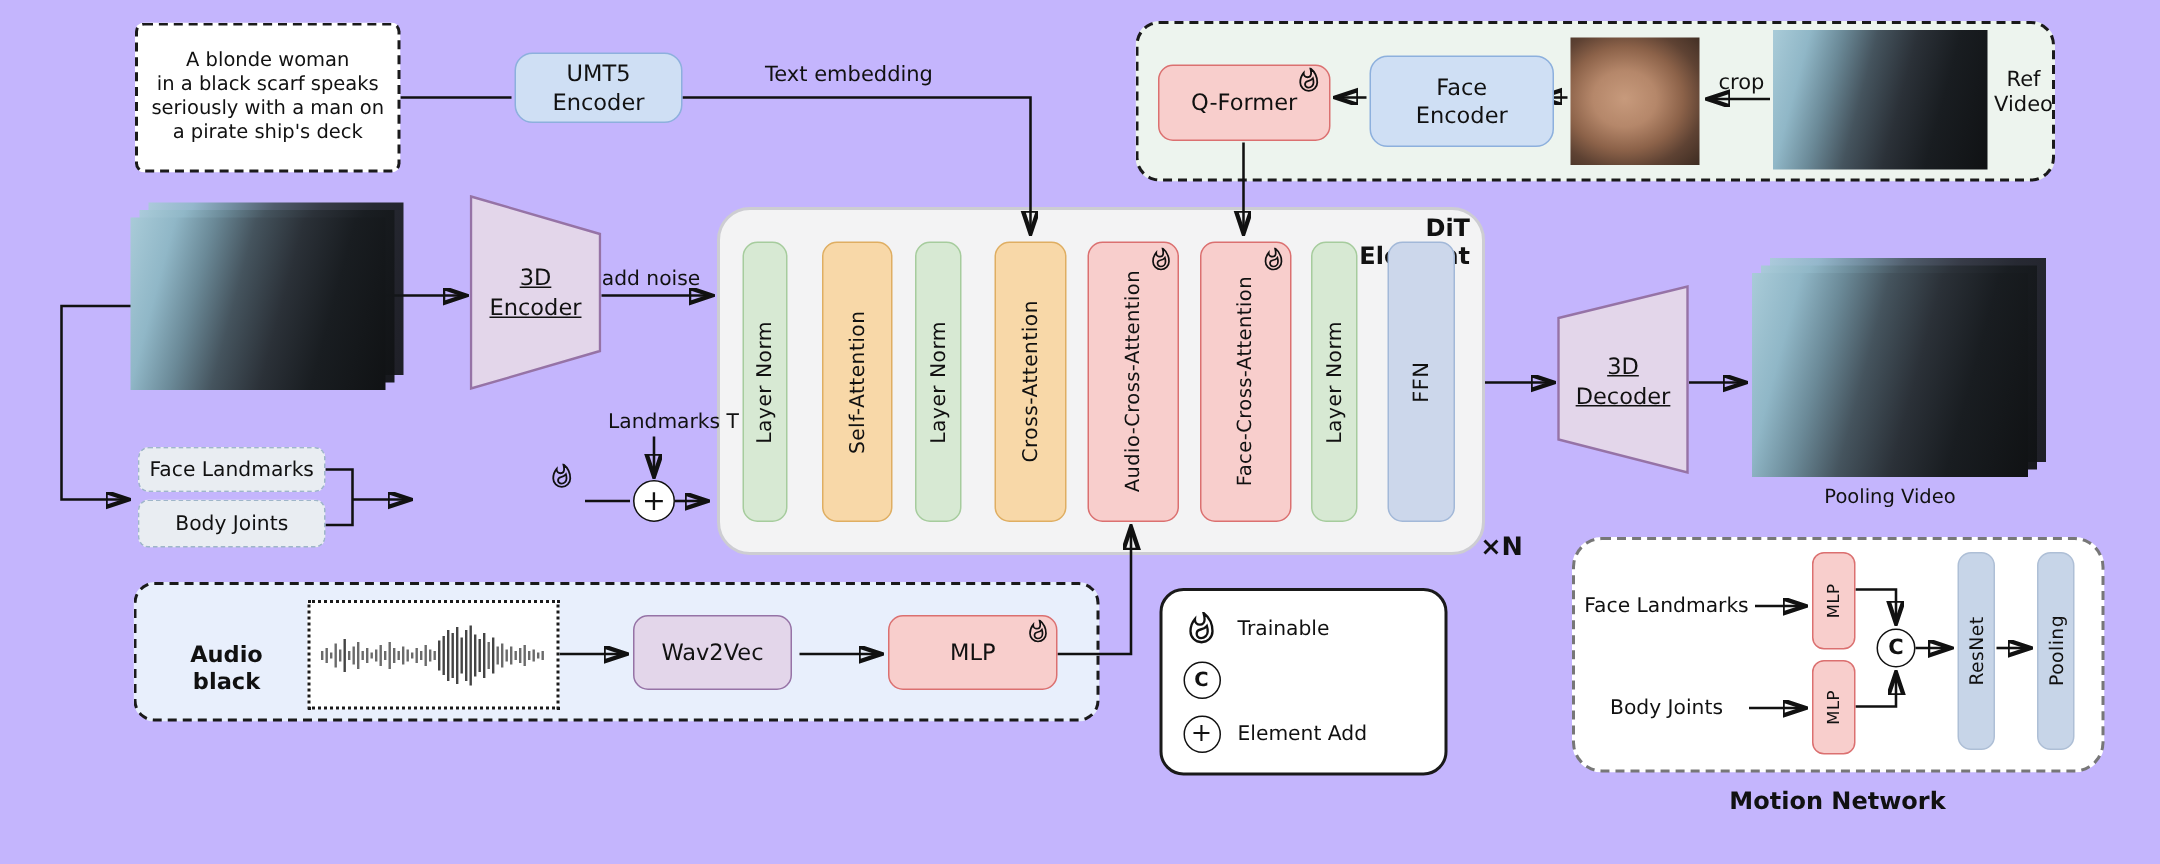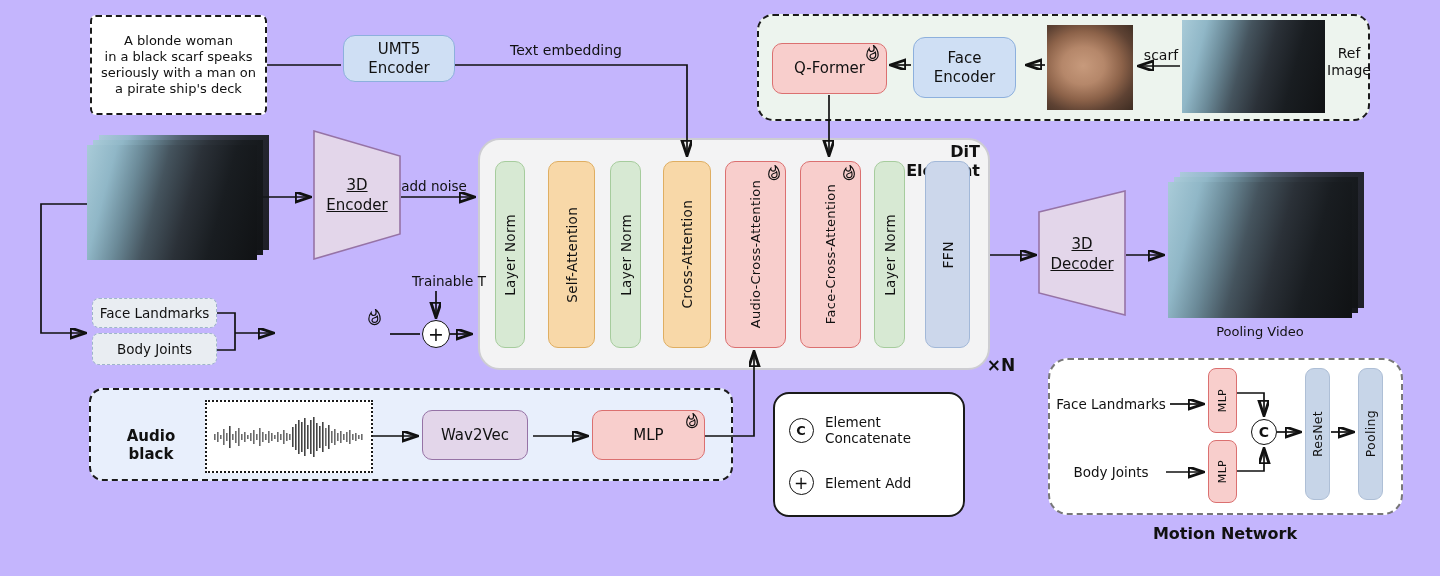--- a/index.html
+++ b/index.html
@@ -110,27 +110,27 @@
   <div class="box blue" style="left:343px;top:35px;width:112px;height:47px;font-size:15px;">UMT5
 Encoder</div>
 
   <div class="lbl" style="left:495px;top:42px;width:142px;font-size:14px;">Text embedding</div>
 
   <div class="panel" style="left:757px;top:14px;width:613px;height:107px;background:var(--panel_green);border:2px dashed #1a1a1a;border-radius:16px;"></div>
   <div class="box red" style="left:772px;top:43px;width:115px;height:51px;font-size:15px;">Q-Former</div>
   <svg class="flame" style="left:864px;top:45px;" width="17" height="17">
       <use href="#flame"></use>
     </svg>
-  <div class="box blue" style="left:913px;top:37px;width:103px;height:61px;font-size:15px;">Face
+  <div class="box blue" style="left:913px;top:37px;width:123px;height:61px;font-size:15px;">Face
 Encoder</div>
   <div class="abs facebg" style="left:1047px;top:25px;width:86px;height:85px;z-index:9;"></div>
-  <div class="lbl" style="left:1140px;top:47px;width:42px;font-size:14px;">scarf</div>
+  <div class="lbl" style="left:1140px;top:47px;width:42px;font-size:14px;">crop</div>
   <div class="abs scenebg" style="left:1182px;top:20px;width:143px;height:93px;z-index:9;"></div>
   <div class="lbl" style="left:1326px;top:45px;width:46px;font-size:14px;">Ref
-Image</div>
+Video</div>
 
   <div class="video" style="left:87px;top:145px;width:170px;height:115px;">
     <div class="layer g2 scenebg"></div>
     <div class="layer g1 scenebg"></div>
     <div class="layer scenebg"></div>
   </div>
   <div class="lbl caption" style="left:107px;top:265px;width:130px;margin-top:48px;">Origin Video</div>
 
   <svg class="abs" style="left:313px;top:130px;z-index:10;" width="88" height="130">
     <polygon points="1,1 87,26 87,104 1,129" fill="var(--purple_fill)" stroke="var(--purple_border)" stroke-width="1.6"></polygon>
@@ -174,21 +174,21 @@
     </div>
 
   <div class="lbl" style="left:982px;top:355px;width:38px;font-size:17px;font-weight:700;">×N</div>
 
   <div class="box grayd" style="left:92px;top:298px;width:125px;height:30px;">Face Landmarks</div>
   <div class="box grayd" style="left:92px;top:333px;width:125px;height:32px;">Body Joints</div>
   <svg class="flame" style="left:366px;top:309px;" width="17" height="17">
       <use href="#flame"></use>
     </svg>
 
-  <div class="lbl" style="left:393px;top:273px;width:112px;font-size:13.5px;">Trainable T</div>
+  <div class="lbl" style="left:393px;top:273px;width:112px;font-size:13.5px;">Landmarks T</div>
   <div class="circ-lg" style="left:422px;top:320px;">+</div>
 
   <div class="panel" style="left:89px;top:388px;width:644px;height:93px;background:var(--panel_blue);border:2px dashed #1a1a1a;border-radius:14px;"></div>
   <div class="lbl" style="left:103px;top:427px;width:96px;font-size:15px;font-weight:600;">Audio black</div>
   <div class="waveform-box">
     <svg width="156" height="62" id="waveform-svg">
         <rect x="3.0" y="28.0" width="1.6" height="6" fill="#6a6a6a"></rect>
         <rect x="6.0" y="26.0" width="1.6" height="10" fill="#6a6a6a"></rect>
         <rect x="9.0" y="29.0" width="1.6" height="4" fill="#6a6a6a"></rect>
         <rect x="12.0" y="23.0" width="1.6" height="16" fill="#6a6a6a"></rect>
@@ -242,23 +242,30 @@
   </div>
   <div class="box purple" style="left:422px;top:410px;width:106px;height:50px;font-size:15px;">Wav2Vec</div>
   <div class="box red" style="left:592px;top:410px;width:113px;height:50px;font-size:15px;">MLP</div>
   <svg class="flame" style="left:684px;top:413px;" width="16" height="16">
       <use href="#flame"></use>
     </svg>
 
   <div class="legend">
     <div class="lrow">
       <span class="iconcell">
+          <svg class="flame" style="position:static;" width="22" height="22">
+            <use href="#flame"></use>
+          </svg>
+        </span>
+      <span>Trainable</span>
+    </div>
+    <div class="lrow">
+      <span class="iconcell">
           <span class="circ">C</span>
         </span>
-      <span>Element Concatenate</span>
     </div>
     <div class="lrow">
       <span class="iconcell">
           <span class="circ plus">+</span>
         </span>
       <span>Element Add</span>
     </div>
   </div>
 
   <svg class="abs" style="left:1038px;top:190px;z-index:10;" width="88" height="126">

